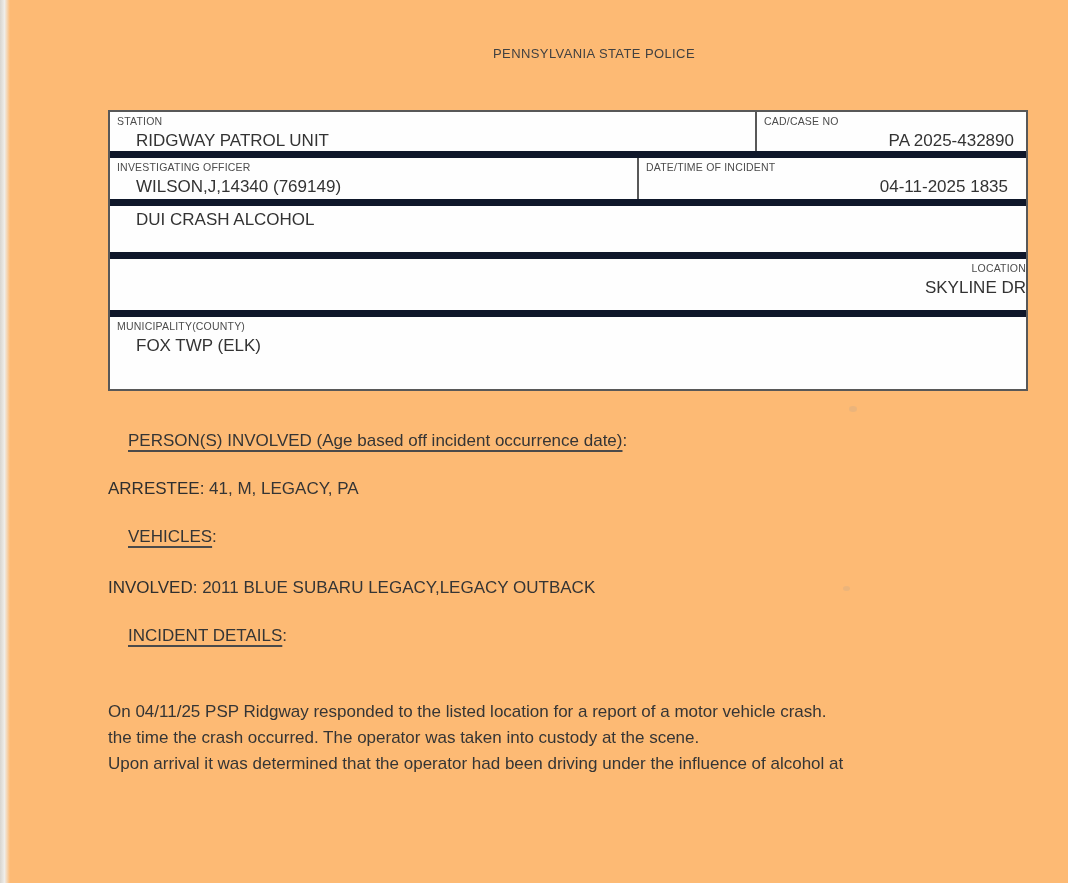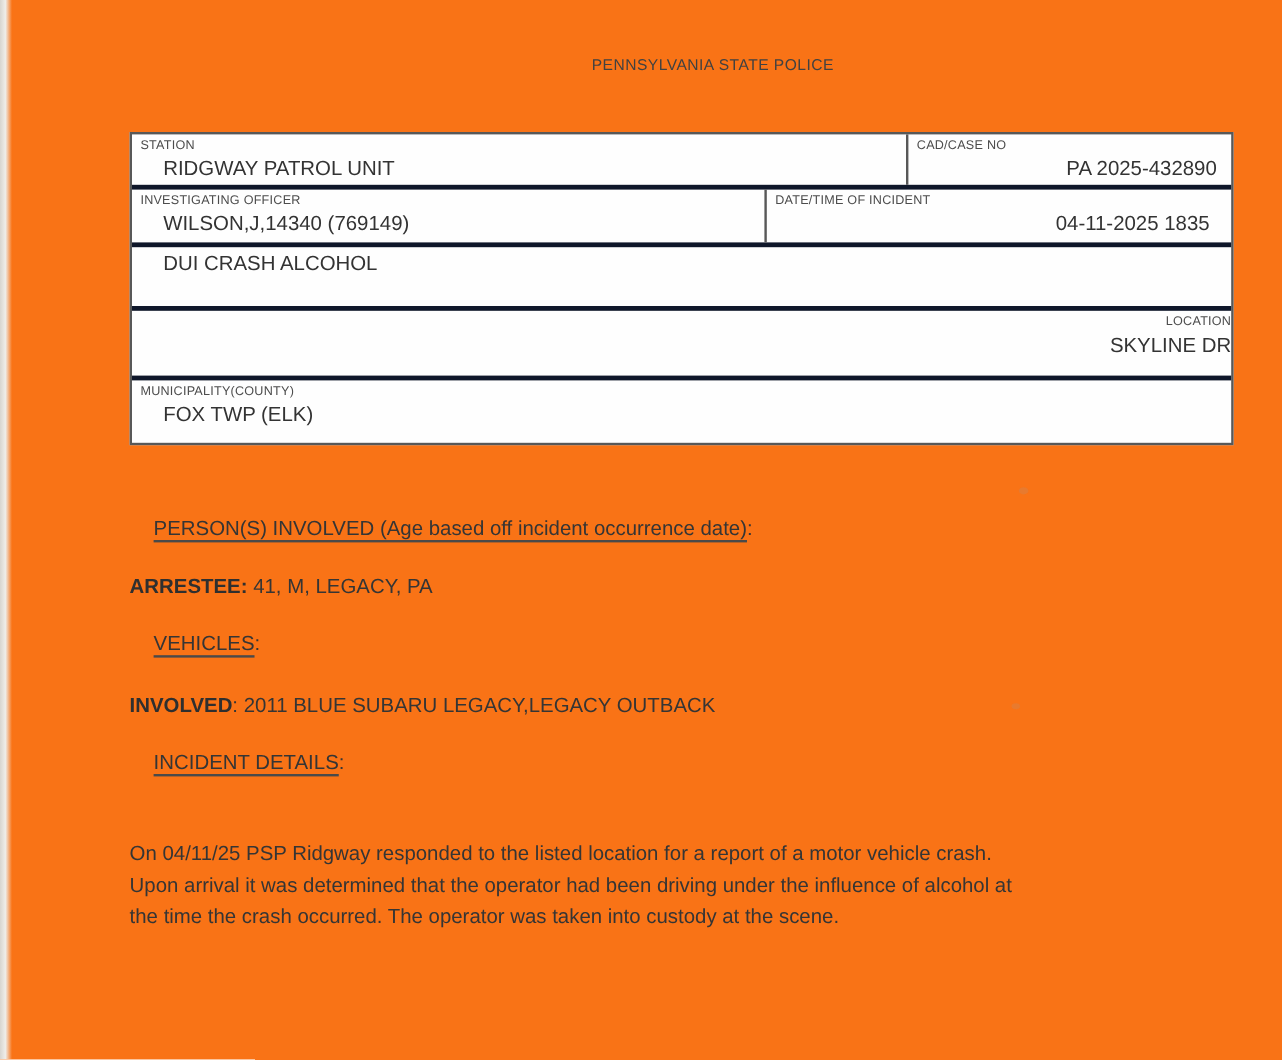--- a/index.html
+++ b/index.html
@@ -5,21 +5,21 @@
   html, body {
     margin: 0;
     padding: 0;
     background: #ffffff;
     font-family: "Liberation Sans", sans-serif;
   }
   .page {
     position: relative;
     width: 1068px;
     height: 883px;
-    background: #f97316;
+    background: #fdba74;
     overflow: hidden;
     color: #3b3b3b;
   }
   
   .page-edge {
     position: absolute;
     left: 0; top: 0; bottom: 0;
     width: 10px;
     background: linear-gradient(to right, #d8d5cf, #efede9 45%, rgba(255,255,255,0));
   }
@@ -59,28 +59,28 @@
     left: 108px;
     top: 110px;
     width: 920px;
     border: 2px solid #585858;
     box-sizing: border-box;
     background: #fefefe;
   }
   .frow {
     display: grid;
     box-sizing: border-box;
-    border-bottom: 4px solid #0f172a;
+    border-bottom: 7px solid #0f172a;
   }
   .frow:last-child { border-bottom: none; }
   .frow-1 { grid-template-columns: 647px 1fr; height: 46px; }
   .frow-2 { grid-template-columns: 529px 1fr; height: 48px; }
   .frow-3 { grid-template-columns: 1fr; height: 53px; }
   .frow-4 { grid-template-columns: 1fr; height: 58px; text-align: right; }
-  .frow-5 { grid-template-columns: 1fr; height: 52px; }
+  .frow-5 { grid-template-columns: 1fr; height: 72px; }
   .fcell {
     box-sizing: border-box;
     overflow: hidden;
   }
   .fcell.has-divider { border-right: 2px solid #585858; }
   .flabel {
     font-size: 10.5px;
     letter-spacing: 0.2px;
     color: #4c4c4c;
     padding: 3px 0 0 7px;
@@ -104,21 +104,21 @@
     color: #353535;
     white-space: nowrap;
   }
   .u {
     text-decoration: underline;
     text-underline-offset: 3.5px;
     text-decoration-thickness: 1.5px;
     text-decoration-color: #4a4a4a;
     margin-left: 20px;
   }
-  .b { font-weight: bold; color: #2f2f2f; }
+  .b { font-weight: normal; color: #2f2f2f; }
   .line-persons  { top: 431px; }
   .line-arrestee { top: 479px; }
   .line-vehicles { top: 527px; }
   .line-involved { top: 578px; }
   .line-details  { top: 626px; }
   .narrative {
     position: absolute;
     left: 108px;
     top: 699px;
     font-size: 17px;
@@ -191,17 +191,17 @@
   <div class="bodyline line-arrestee"><span class="b">ARRESTEE:</span> <span>41, M, LEGACY, PA</span></div>
 
   <div class="bodyline line-vehicles"><span class="u">VEHICLES</span><span>:</span></div>
 
   <div class="bodyline line-involved"><span class="b">INVOLVED</span><span>: 2011 BLUE SUBARU LEGACY,LEGACY OUTBACK</span></div>
 
   <div class="bodyline line-details"><span class="u">INCIDENT DETAILS</span><span>:</span></div>
 
   <div class="narrative">
     <div>On 04/11/25 PSP Ridgway responded to the listed location for a report of a motor vehicle crash.</div>
+    <div>the time the crash occurred. The operator was taken into custody at the scene.</div>
     <div>Upon arrival it was determined that the operator had been driving under the influence of alcohol at</div>
-    <div>the time the crash occurred. The operator was taken into custody at the scene.</div>
   </div>
 
 </div>
 
 </body></html>

